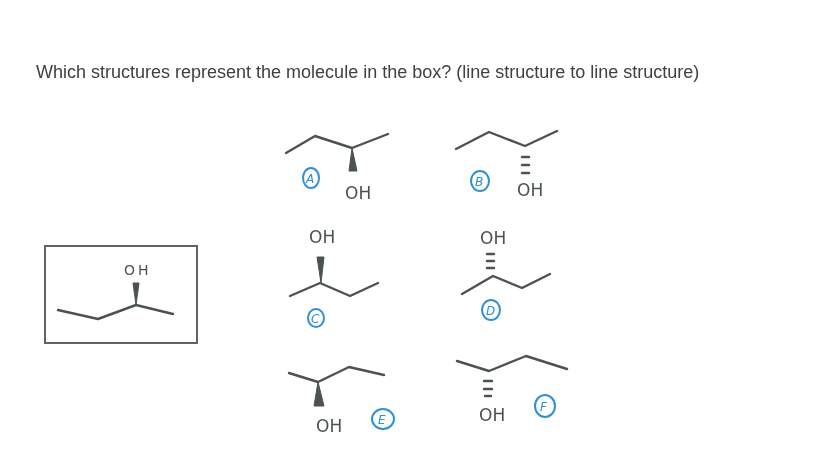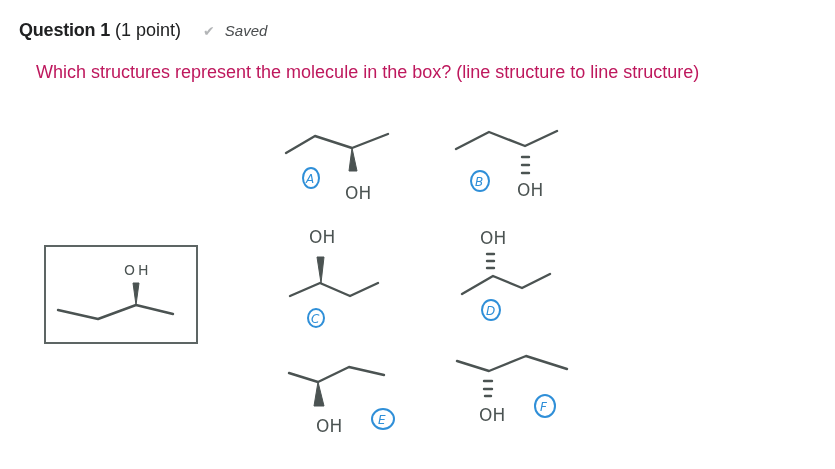--- a/index.html
+++ b/index.html
@@ -49,21 +49,21 @@
       color: #b3b5b7;
       font-style: normal;
       font-size: 14px;
       margin-right: 10px;
     }
     .question-text {
       position: absolute;
       left: 36px;
       top: 62px;
       font-size: 18px;
-      color: #be185d;
+      color: #404040;
       white-space: nowrap;
     }
     .figure {
       position: absolute;
       left: 0;
       top: 0;
       width: 835px;
       height: 469px;
     }
     .ink { stroke: #4b5352; fill: none; stroke-width: 2.4; stroke-linecap: round; stroke-linejoin: round; }
@@ -85,28 +85,20 @@
       fill: #4b5352;
       font-size: 14px;
       letter-spacing: 3px;
     }
   </style>
 </head>
 <body>
 
 <div class="page">
 
-  <div class="question-header">
-    <span class="q-title">Question 1</span>
-    <span class="q-points">(1 point)</span>
-    <span class="saved-status">
-      <span class="check">✔</span>
-      <span>Saved</span>
-    </span>
-  </div>
 
   <div class="question-text">Which structures represent the molecule in the box? (line structure to line structure)</div>
 
   <svg class="figure" width="835" height="469" viewBox="0 0 835 469">
 
     <g>
       <rect x="45" y="246" width="152" height="97" fill="none" stroke="#5d6564" stroke-width="2"></rect>
       <polyline class="ink" points="58,310 98,319 136,305 173,314"></polyline>
       <polygon class="ink-fill" points="133,283 139,283 136,305"></polygon>
       <text class="box-text" x="124" y="275">OH</text>

